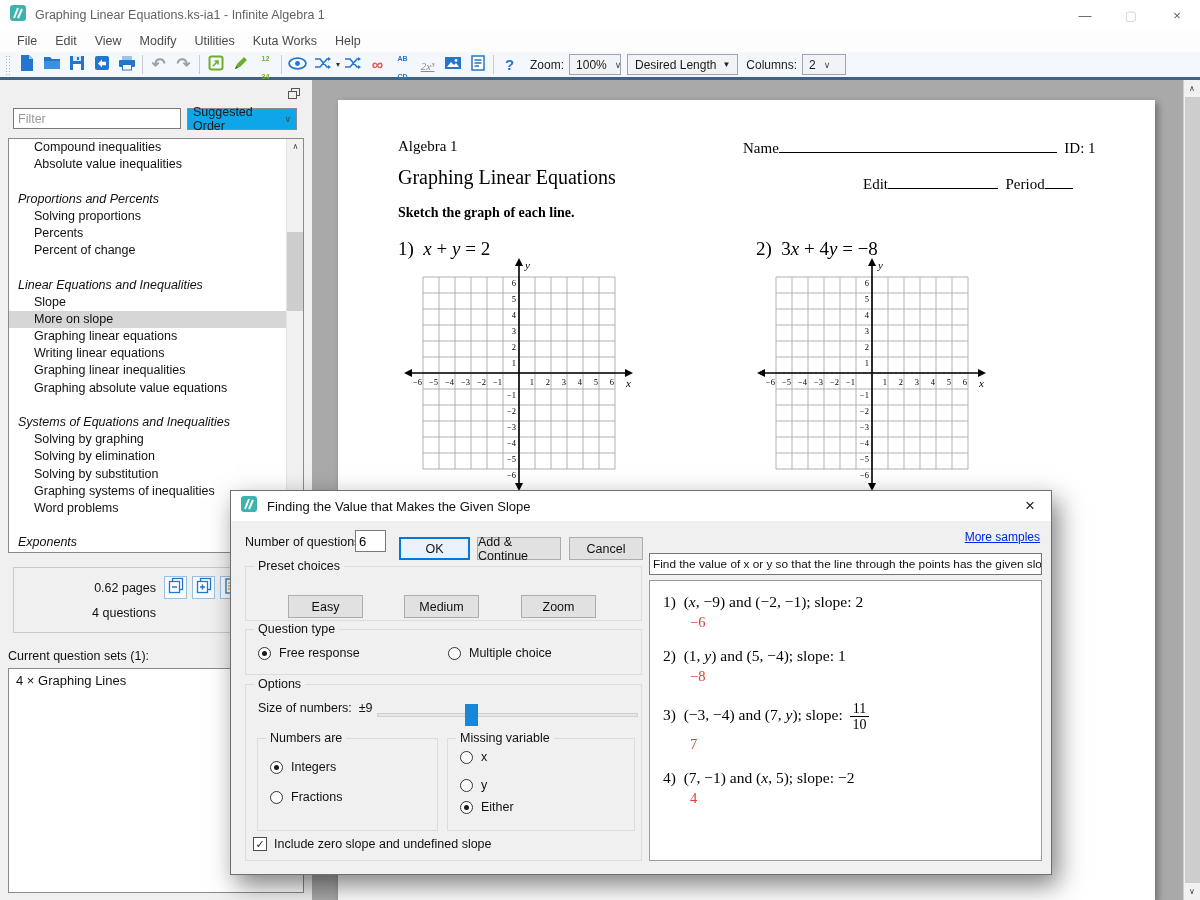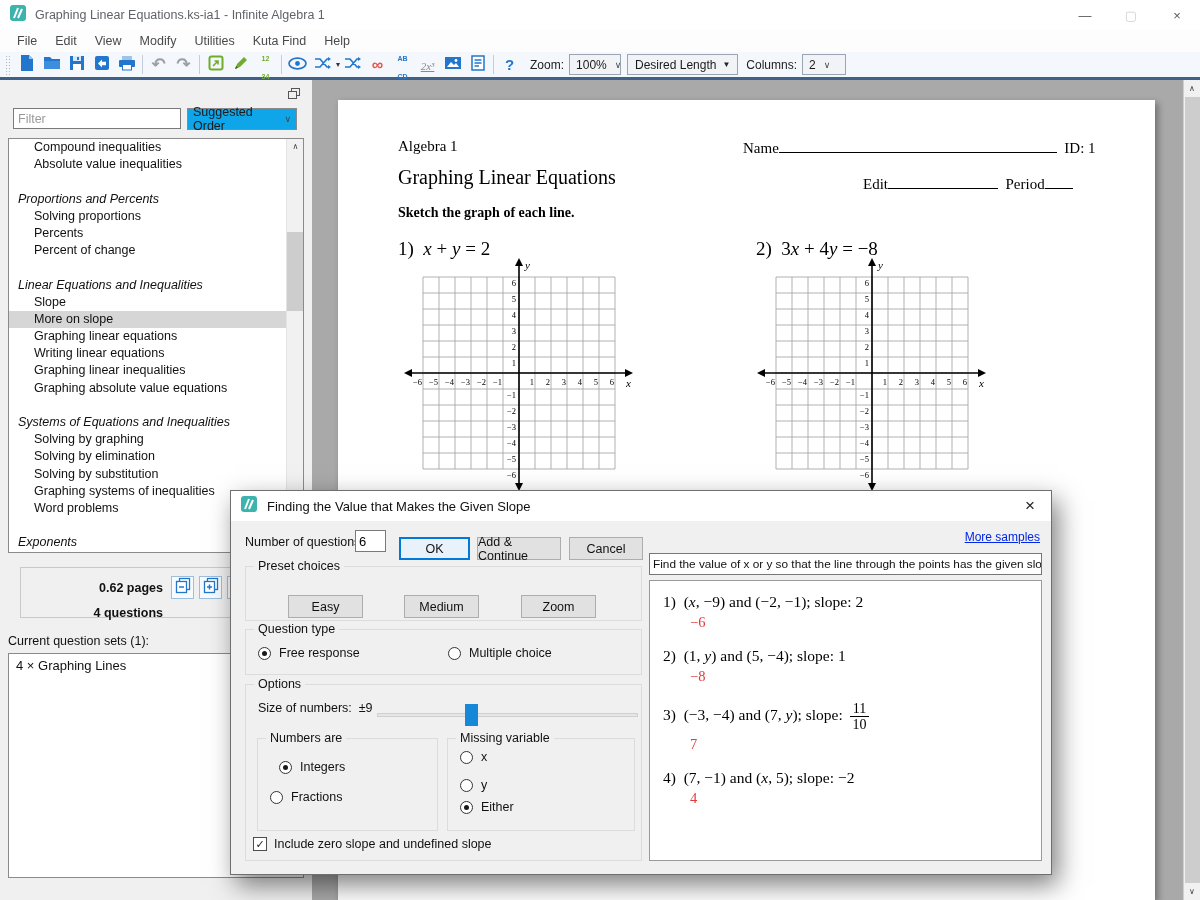--- a/index.html
+++ b/index.html
@@ -50,21 +50,21 @@
   .filter-input{width:168px;height:21px;border:1px solid #7a7a7a;font-size:12.5px;padding:0 4px;color:#333;background:#fff;}
   .filter-input::placeholder{color:#9a9a9a;}
   .order-combo{width:110px;height:22px;display:flex;align-items:center;background:#0ea5e9;border:1px solid #8a8a8a;font-size:12.5px;padding:0 5px;color:#1a1a1a;justify-content:space-between;}
   .topics{position:relative;margin:0 8px 0 8px;height:415px;background:#fff;border:1px solid #8a8a8a;overflow:hidden;font-size:12.5px;color:#111;}
   .topic-row{height:17.2px;line-height:17.2px;padding-left:25px;white-space:nowrap;}
   .topic-row.header{font-style:italic;padding-left:9px;}
   .topic-row.selected{background:var(--selection-gray);}
   .sb-scroll{position:absolute;right:0;top:0;bottom:0;width:17px;background:#f1f1f1;border-left:1px solid #e3e3e3;}
   .sb-scroll .arr{position:absolute;left:0;width:17px;height:16px;text-align:center;font-size:8px;color:#404040;line-height:16px;}
   .sb-scroll .thumb{position:absolute;left:0;top:93px;width:17px;height:79px;background:#cdcdcd;}
-  .pages-panel{position:relative;margin:14px 20px 0;height:51px;border:1px solid #c9c9c9;font-weight:bold;}
+  .pages-panel{position:relative;margin:14px 13px 0;height:66px;border:1px solid #c9c9c9;}
   .pages-count{position:absolute;left:2px;top:13px;width:140px;text-align:right;font-size:12.5px;color:#111;}
   .q-count{position:absolute;left:2px;top:38px;width:140px;text-align:right;font-size:12.5px;color:#111;}
   .pages-icons{position:absolute;left:150px;top:8px;display:flex;gap:5px;}
   .pg-btn{width:23px;height:23px;border:1px solid #9cbfe0;background:#f8fbfe;display:flex;align-items:center;justify-content:center;}
   .sets-label{margin:16px 8px 5px 8px;font-size:12.5px;color:#111;}
   .sets-list{margin:0 8px;height:225px;background:#fff;border:1px solid #8a8a8a;font-size:13px;padding:3px 0;}
   .set-item{padding:1px 7px;color:#111;}
 
   
   .page{position:absolute;left:26px;top:20px;width:817px;height:800px;background:#fff;box-shadow:3px 3px 7px rgba(0,0,0,0.35);font-family:"Liberation Serif","DejaVu Serif",serif;color:#000;}
@@ -135,21 +135,21 @@
       <span class="win-btn">×</span>
     </div>
   </div>
 
   <div class="menubar">
       <span class="menu-item">File</span>
       <span class="menu-item">Edit</span>
       <span class="menu-item">View</span>
       <span class="menu-item">Modify</span>
       <span class="menu-item">Utilities</span>
-      <span class="menu-item">Kuta Find</span>
+      <span class="menu-item">Kuta Works</span>
       <span class="menu-item">Help</span>
     </div>
 
   <div class="toolbar">
     <span class="tb-handle"></span>
     <span id="tb-icons" style="display:flex;align-items:center;">
         <span class="tb-icon">
           <span><svg width="16" height="18">
               <path d="M2 1h8l4 4v12H2z" fill="#2277cc"></path>
               <path d="M10 1l4 4h-4z" fill="#9cc4e8"></path>
@@ -533,21 +533,21 @@
       </div>
 
       <div class="groupbox gb-options">
         <span class="gb-label">Options</span>
         <span class="size-label"><span>Size of numbers:</span>&nbsp;&nbsp;<span>±9</span></span>
         <span class="slider-track"></span>
         <span class="slider-thumb"></span>
         <div class="groupbox gb-numbers">
           <span class="gb-label">Numbers are</span>
           <div id="numbers-radios">
-              <div class="radio" style="left: 21px; top: 21px;">
+              <div class="radio" style="left: 12px; top: 21px;">
                 <span class="rdot checked"></span>
                 <span>Integers</span>
               </div>
               <div class="radio" style="left: 12px; top: 51px;">
                 <span class="rdot"></span>
                 <span>Fractions</span>
               </div>
             </div>
         </div>
         <div class="groupbox gb-missing">

